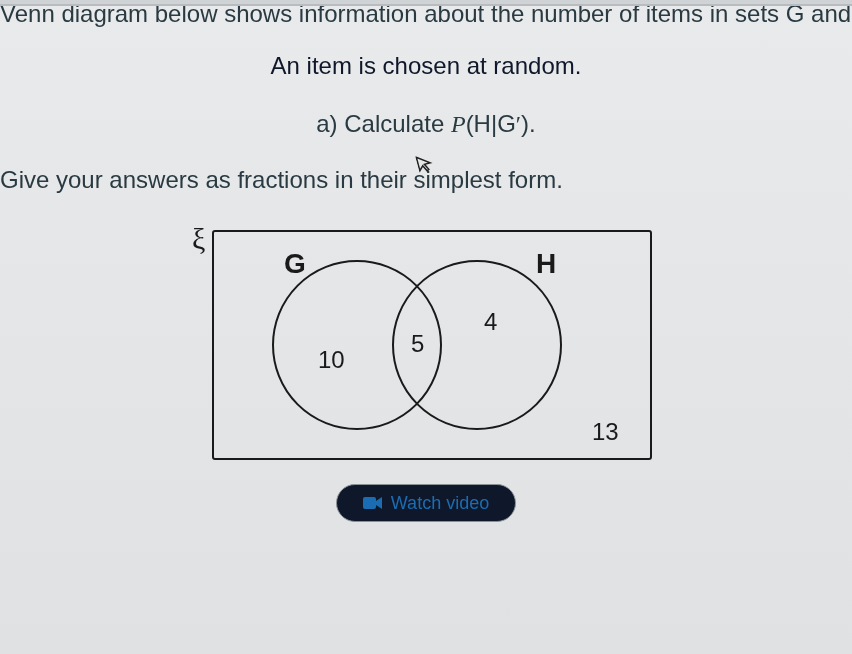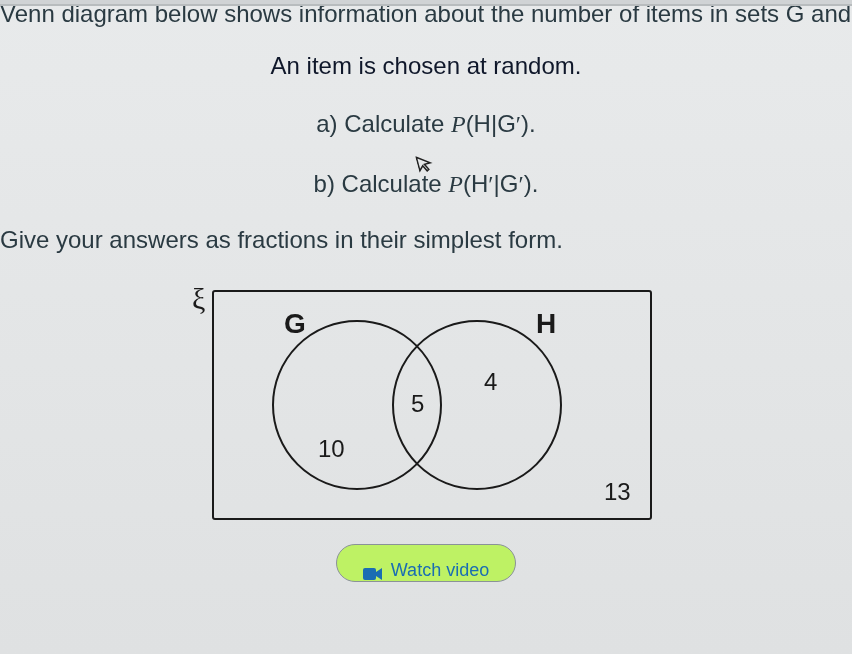--- a/index.html
+++ b/index.html
@@ -117,29 +117,29 @@
       font-family: Arial, sans-serif;
     }
     .venn-num {
       position: absolute;
       font-size: 24px;
       color: #1a1a1a;
       font-family: Arial, sans-serif;
     }
     .watch-video-btn {
       display: flex;
-      align-items: flex-end;
+      align-items: center;
       justify-content: center;
       gap: 8px;
       width: 180px;
       height: 38px;
       margin: 14px auto 0 auto;
       border: 1.5px solid #8a9298;
       border-radius: 19px;
-      background: #bef264;
+      background: #0f172a;
       color: #1a6db3;
       font-size: 18px;
       font-weight: 500;
       cursor: pointer;
     }
     .video-icon {
       display: inline-flex;
       align-items: center;
     }
   </style>
@@ -151,44 +151,41 @@
 <div class="intro-line">
   <span>Venn diagram below shows information about the number of items in sets G and</span>
 </div>
 
 <div class="sub-line">An item is chosen at random.</div>
 
 <div class="parts">
   <div class="part">
     <span>a) Calculate </span><span class="math">P</span>(H|G<span class="prime">′</span>).
   </div>
-  <div class="part" style="margin-top:32px;">
-    <span>b) Calculate </span><span class="math">P</span>(H<span class="prime">′</span>|G<span class="prime">′</span>).
-  </div>
 </div>
 
 <div class="cursor-icon">
   <svg width="16" height="20" viewBox="0 0 16 20">
     <path d="M1 1 L1 15 L5 11 L8 17 L10 16 L7 10 L13 10 Z" fill="none" stroke="#222" stroke-width="1.5"></path>
   </svg>
 </div>
 
 <div class="instruction">Give your answers as fractions in their simplest form.</div>
 
 <div class="venn-container">
   <div class="xi-symbol">ξ</div>
   <div class="venn-rect"></div>
   <div class="circle circle-g"></div>
   <div class="circle circle-h"></div>
   <div class="venn-label" style="left:88px; top:18px;">G</div>
   <div class="venn-label" style="left:340px; top:18px;">H</div>
-  <div class="venn-num" style="left:122px; top:145px;">10</div>
+  <div class="venn-num" style="left:122px; top:116px;">10</div>
   <div class="venn-num" style="left:215px; top:100px;">5</div>
   <div class="venn-num" style="left:288px; top:78px;">4</div>
-  <div class="venn-num" style="left:408px; top:188px;">13</div>
+  <div class="venn-num" style="left:396px; top:188px;">13</div>
 </div>
 
 <div class="watch-video-btn">
   <span class="video-icon">
     <svg width="20" height="14" viewBox="0 0 20 14">
       <rect x="0" y="1" width="13" height="12" rx="2" fill="#1a6db3"></rect>
       <path d="M13 5 L19 1 L19 13 L13 9 Z" fill="#1a6db3"></path>
     </svg>
   </span>
   <span>Watch video</span>

